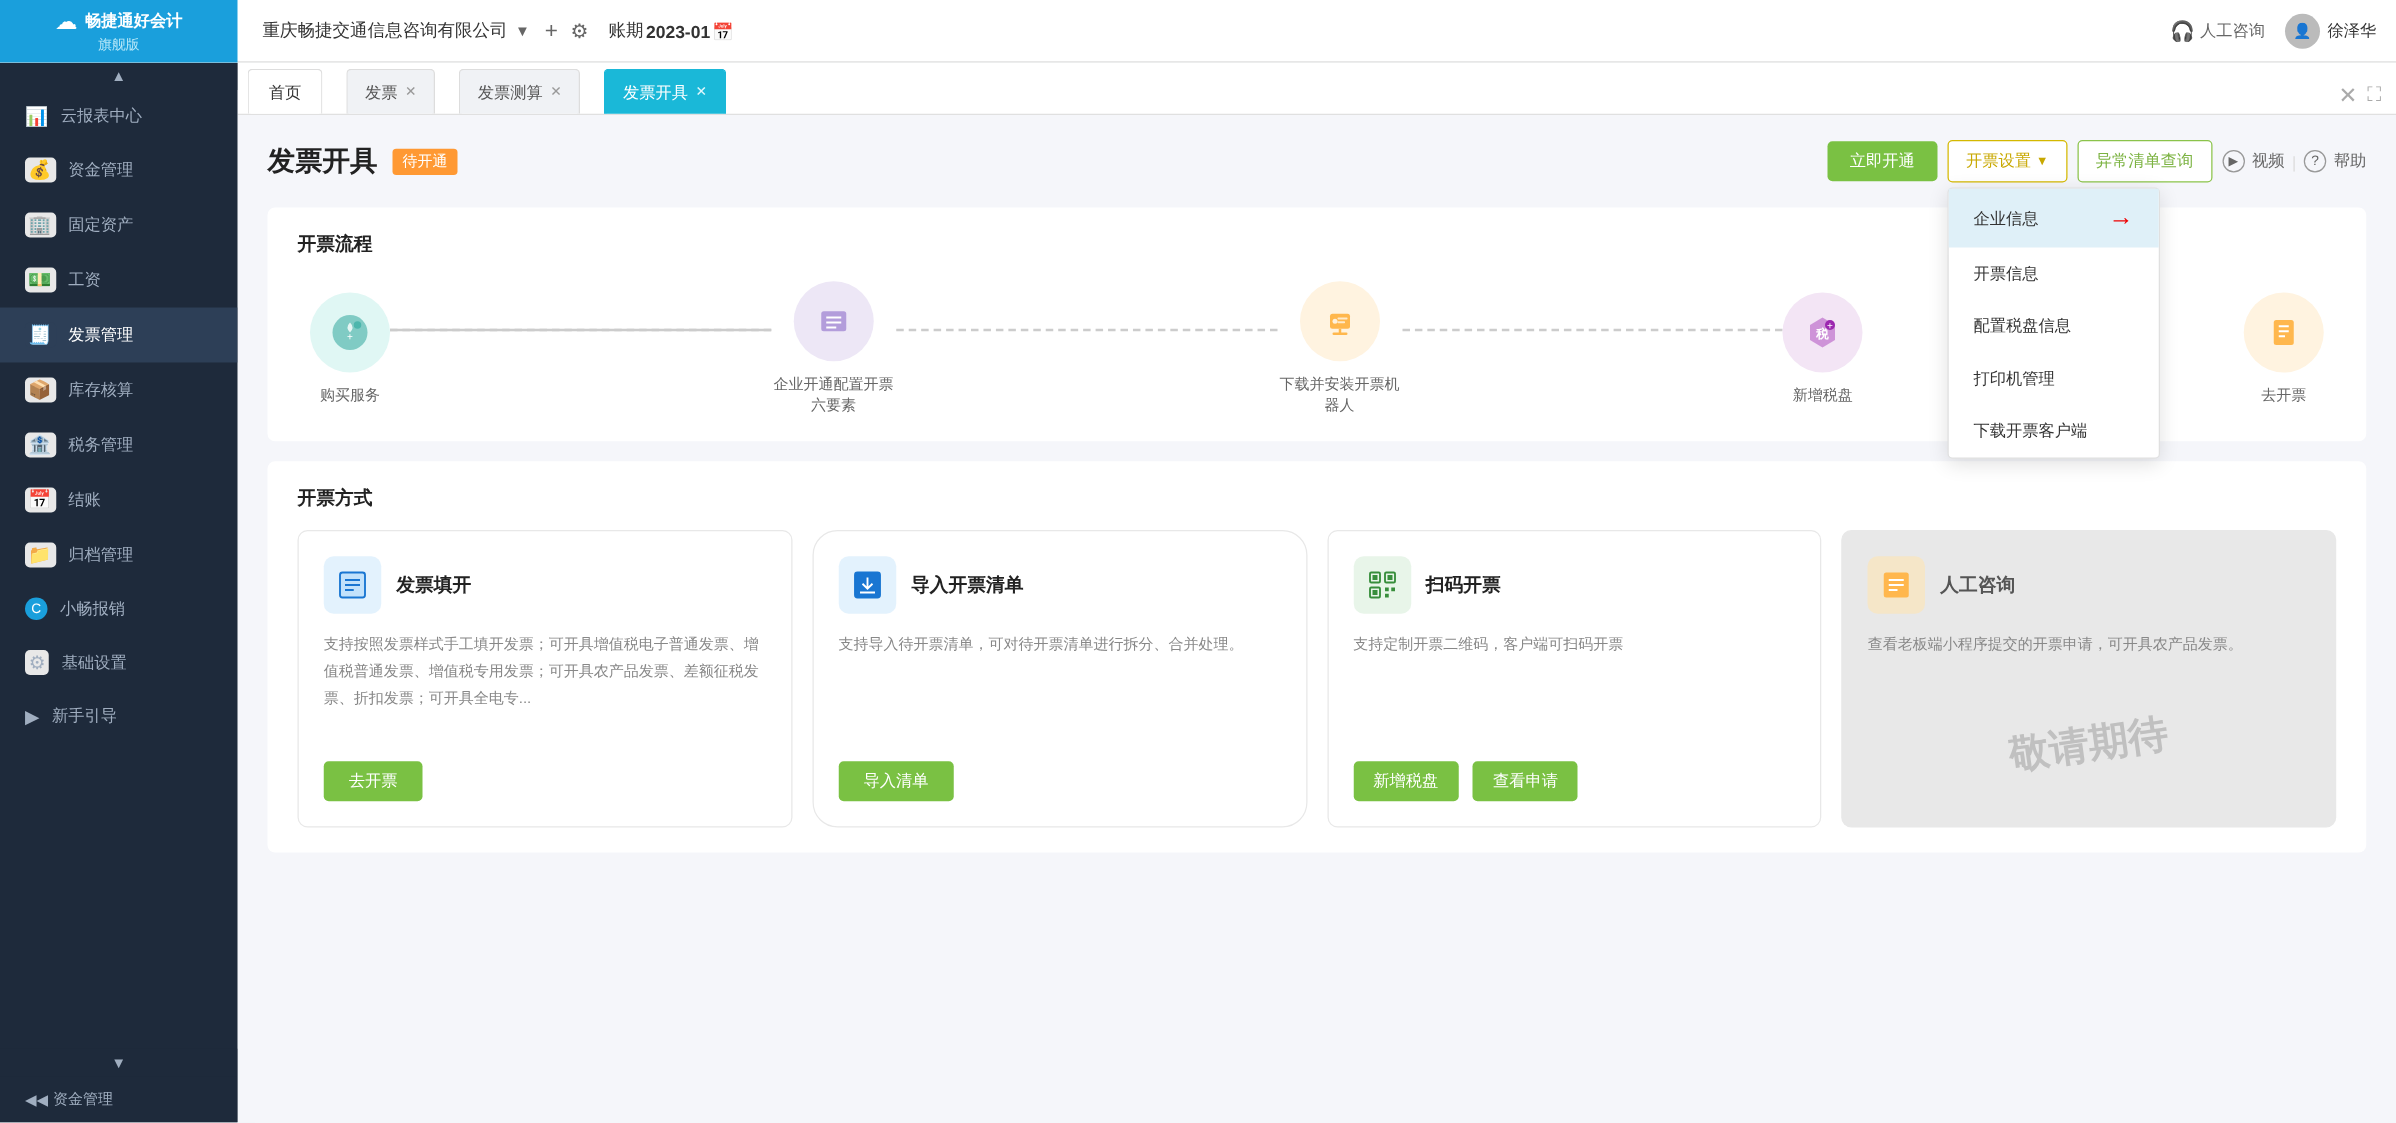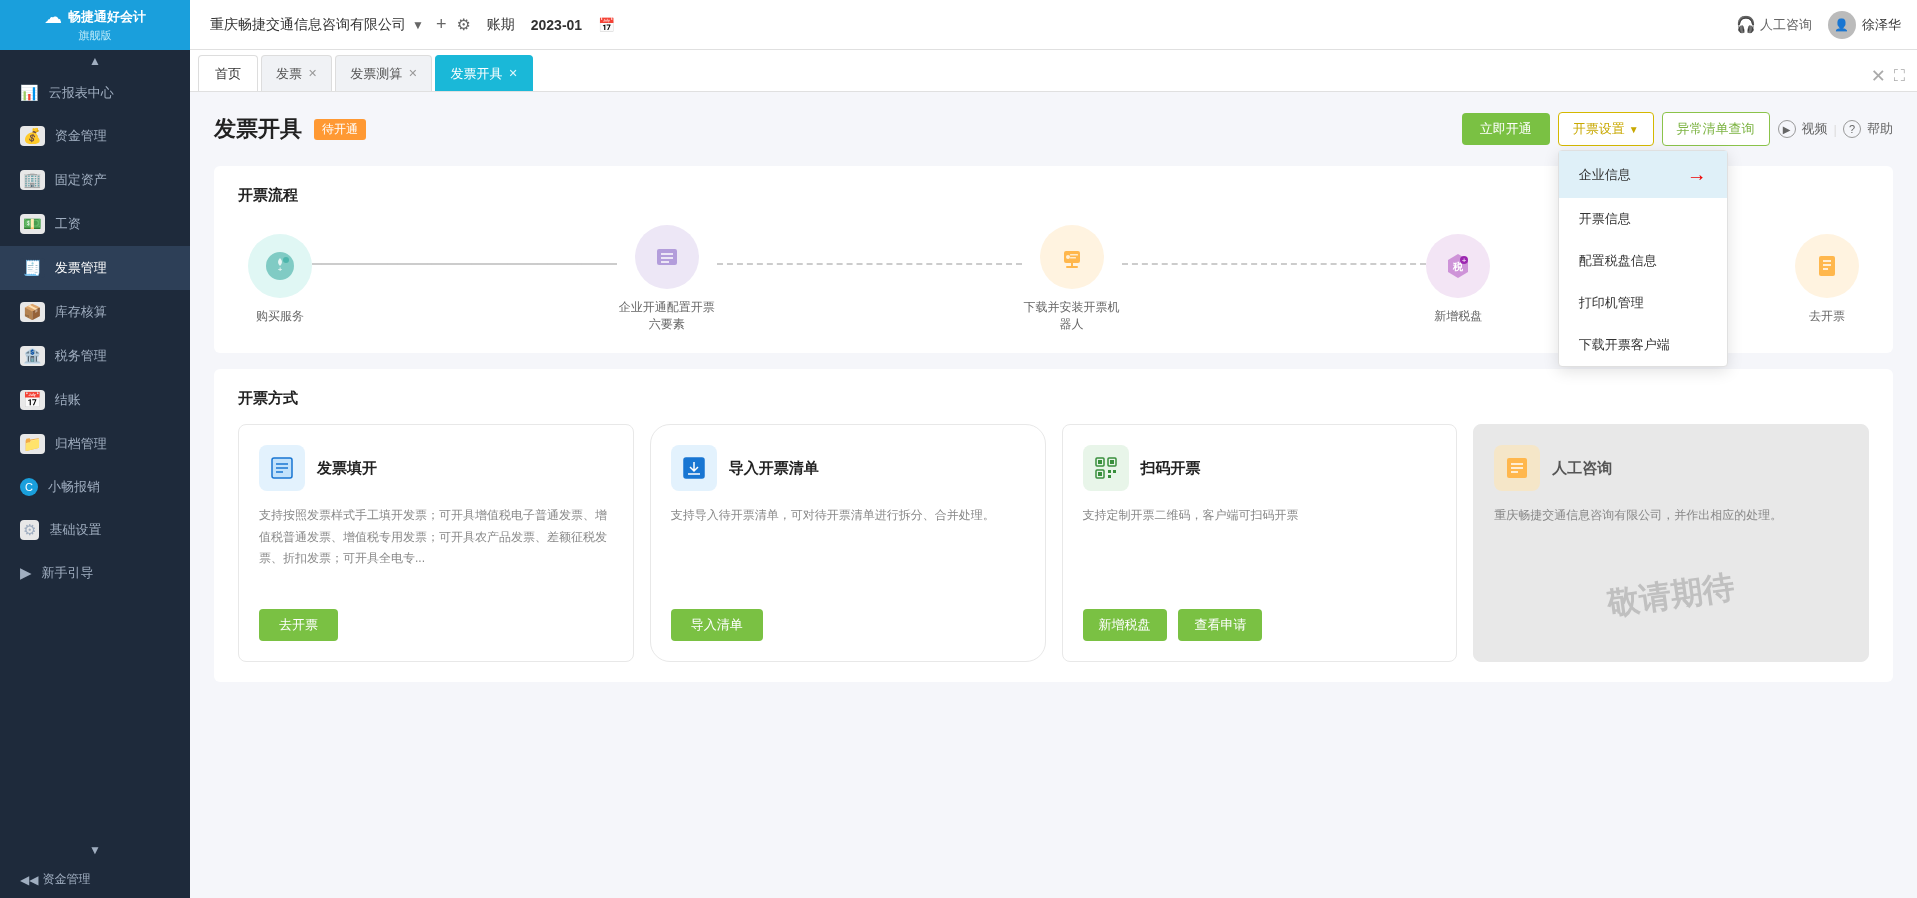--- a/index.html
+++ b/index.html
@@ -22,21 +22,21 @@
     <div style="display:flex; align-items:center; gap:6px; margin-left:20px; cursor:pointer; color:#333;">
       <span style="font-size:14px;">重庆畅捷交通信息咨询有限公司</span>
       <span style="color:#666; font-size:12px;">▼</span>
     </div>
 
     <div style="display:flex; align-items:center; gap:10px; margin-left:12px;">
       <span style="cursor:pointer; color:#666; font-size:18px;">+</span>
       <span style="cursor:pointer; color:#666; font-size:16px;">⚙</span>
     </div>
 
-    <div style="display:flex; align-items:center; gap:16px; margin-left:16px; color:#333;justify-content:center;">
+    <div style="display:flex; align-items:center; gap:2px; margin-left:16px; color:#333;justify-content:center;">
       <span>账期</span>
       <span style="font-weight:600;">2023-01</span>
       <span style="cursor:pointer; font-size:14px;">📅</span>
     </div>
 
     <div style="margin-left:auto; display:flex; align-items:center; gap:16px; padding-right:16px;">
       <div style="display:flex; align-items:center; gap:4px; cursor:pointer; color:#666; font-size:13px;">
         <span style="font-size:16px;">🎧</span>
         <span>人工咨询</span>
       </div>
@@ -105,21 +105,21 @@
       <div style="padding:4px 0; text-align:center; color:#a0aec0; cursor:pointer; font-size:12px; background:#1e2a3b; margin-top:auto;">▼</div>
 
       <div style="padding:10px 20px; color:#a0aec0; cursor:pointer; font-size:12px; display:flex; align-items:center; gap:4px; background:#1e2a3b;">
         <span>◀◀</span>
         <span>资金管理</span>
       </div>
     </div>
 
     <div style="flex:1; display:flex; flex-direction:column; overflow:hidden; background:#f5f6fa;">
 
-      <div style="height:42px; background:#fff; display:flex; align-items:flex-end; border-bottom:1px solid #e0e0e0; flex-shrink:0; padding-left:8px;">
+      <div style="height:42px; background:#fff; display:flex; align-items:flex-end; border-bottom:1px solid #e0e0e0; flex-shrink:0; padding-left:8px;gap:16px;">
         <div style="height:36px; padding:0 16px; display:flex; align-items:center; cursor:pointer; font-size:13px; color:#333; background:#fff; border:1px solid #ddd; border-bottom:none; border-radius:4px 4px 0 0; margin-right:3px;">
           <span>首页</span>
         </div>
         <div style="height:36px; padding:0 14px; display:flex; align-items:center; gap:6px; cursor:pointer; font-size:13px; color:#555; background:#f0f2f5; border:1px solid #ddd; border-bottom:none; border-radius:4px 4px 0 0; margin-right:3px;">
           <span>发票</span>
           <span style="font-size:11px; cursor:pointer; color:#999;">✕</span>
         </div>
         <div style="height:36px; padding:0 14px; display:flex; align-items:center; gap:6px; cursor:pointer; font-size:13px; color:#555; background:#f0f2f5; border:1px solid #ddd; border-bottom:none; border-radius:4px 4px 0 0; margin-right:3px;">
           <span>发票测算</span>
           <span style="font-size:11px; cursor:pointer; color:#999;">✕</span>
@@ -337,21 +337,21 @@
                 <div style="width:46px; height:46px; background:#f5e6c8; border-radius:8px; display:flex; align-items:center; justify-content:center;">
                   <svg width="28" height="28" viewBox="0 0 28 28">
                       <rect x="4" y="4" width="20" height="20" rx="2" fill="#ffb74d"></rect>
                       <line x1="8" y1="10" x2="20" y2="10" stroke="#fff" stroke-width="1.5"></line>
                       <line x1="8" y1="14" x2="20" y2="14" stroke="#fff" stroke-width="1.5"></line>
                       <line x1="8" y1="18" x2="15" y2="18" stroke="#fff" stroke-width="1.5"></line>
                     </svg>
                 </div>
                 <span style="font-size:15px; font-weight:600; color:#555;">人工咨询</span>
               </div>
-              <div style="font-size:12px; color:#888; line-height:1.8; margin-bottom:16px; min-height:55px;">重庆畅捷交通信息咨询有限公司，并作出相应的处理。</div>
+              <div style="font-size:12px; color:#888; line-height:1.8; margin-bottom:16px; min-height:55px;">查看老板端小程序提交的开票申请，可开具农产品发票。</div>
               <div style="display:flex; justify-content:center; align-items:center; height:40px;">
                 <span style="font-size:32px; font-weight:bold; color:rgba(100,100,100,0.3); transform:rotate(-8deg); display:inline-block;">敬请期待</span>
               </div>
             </div>
           </div>
         </div>
       </div>
     </div>
   </div>
 </div>

